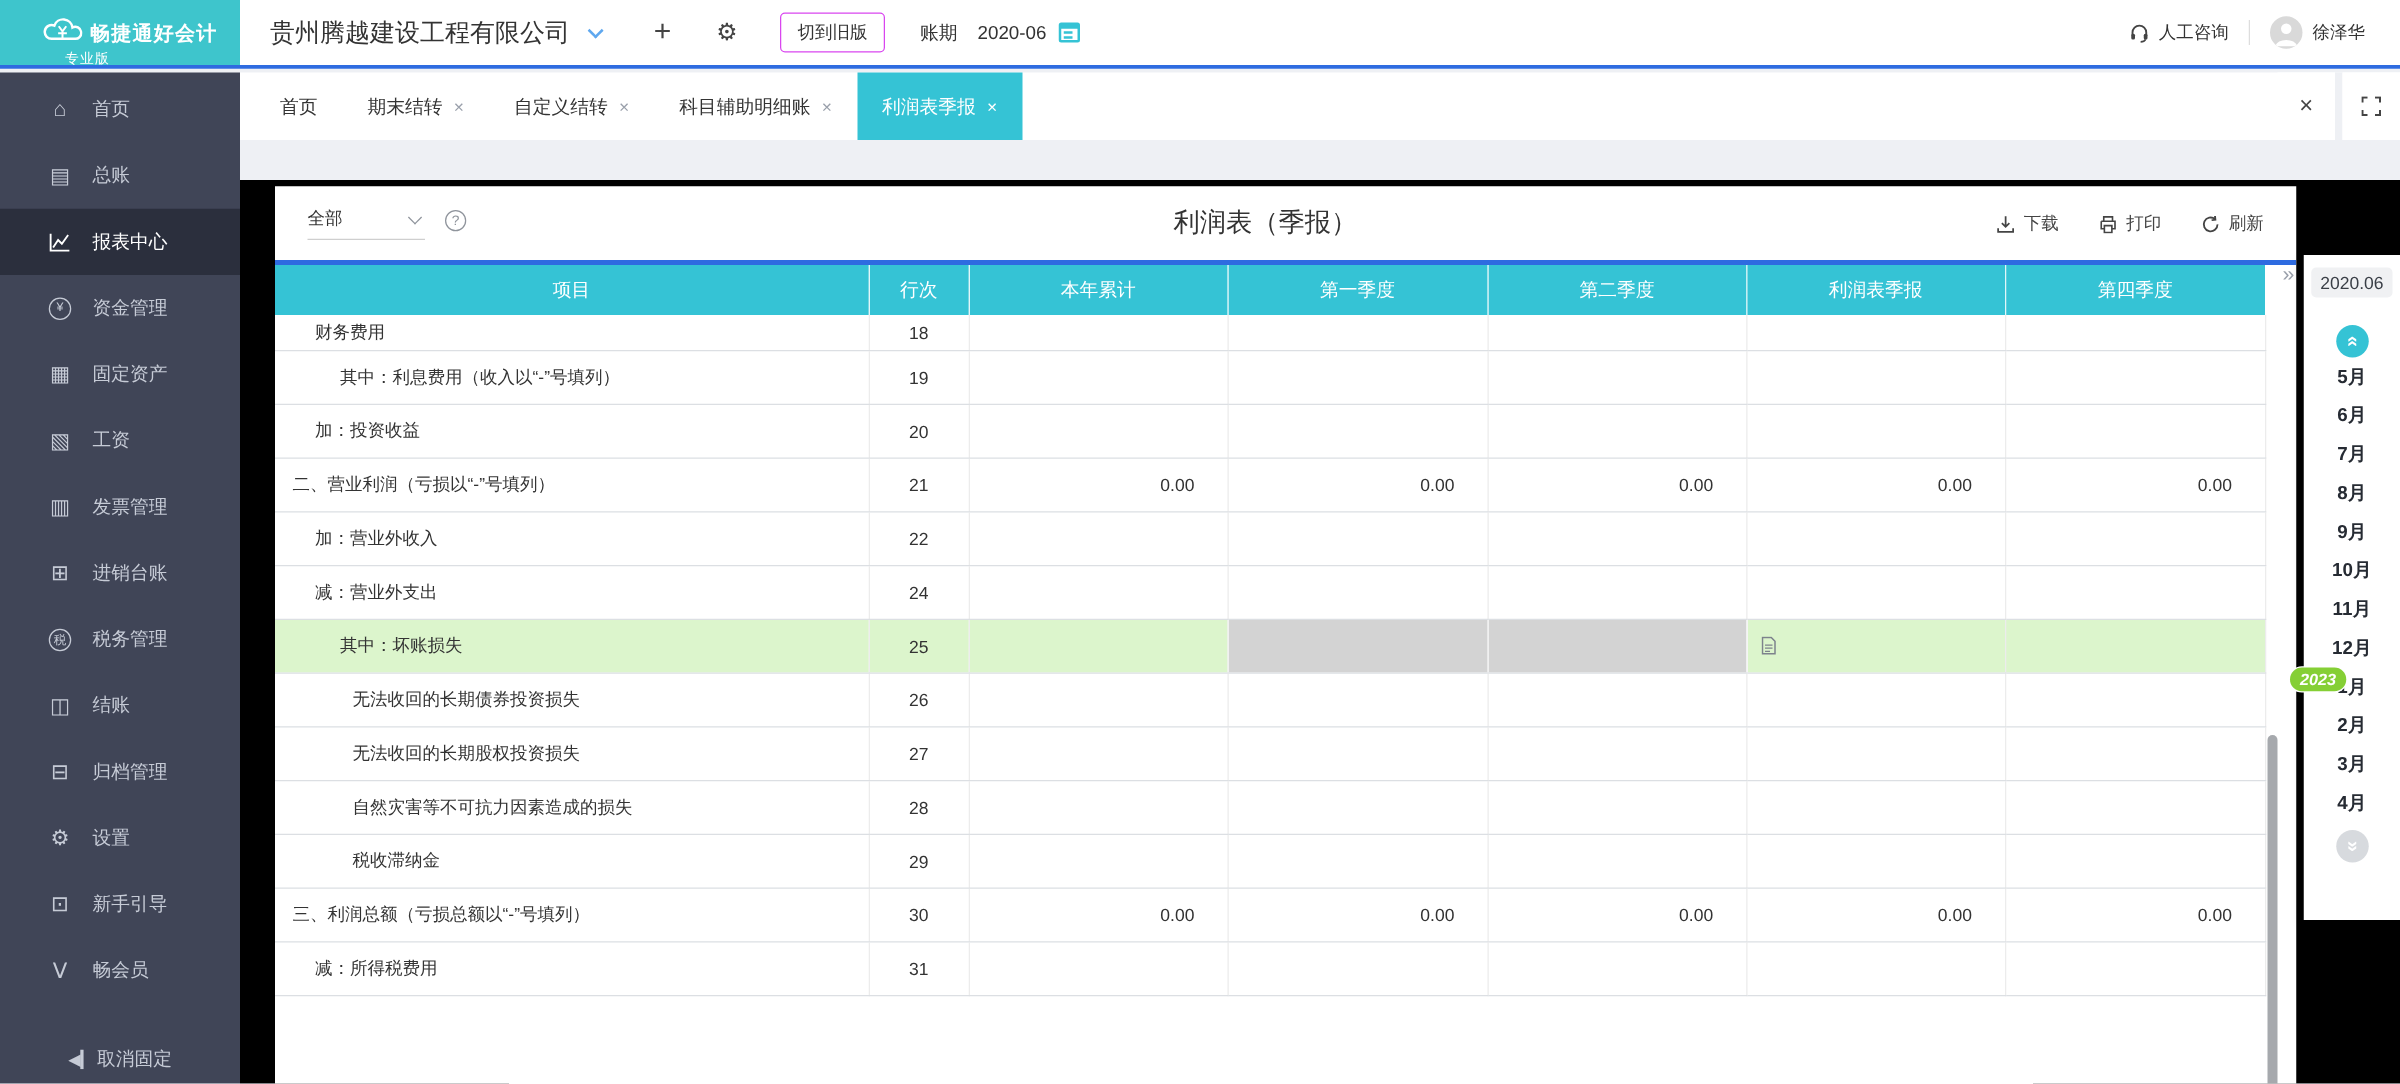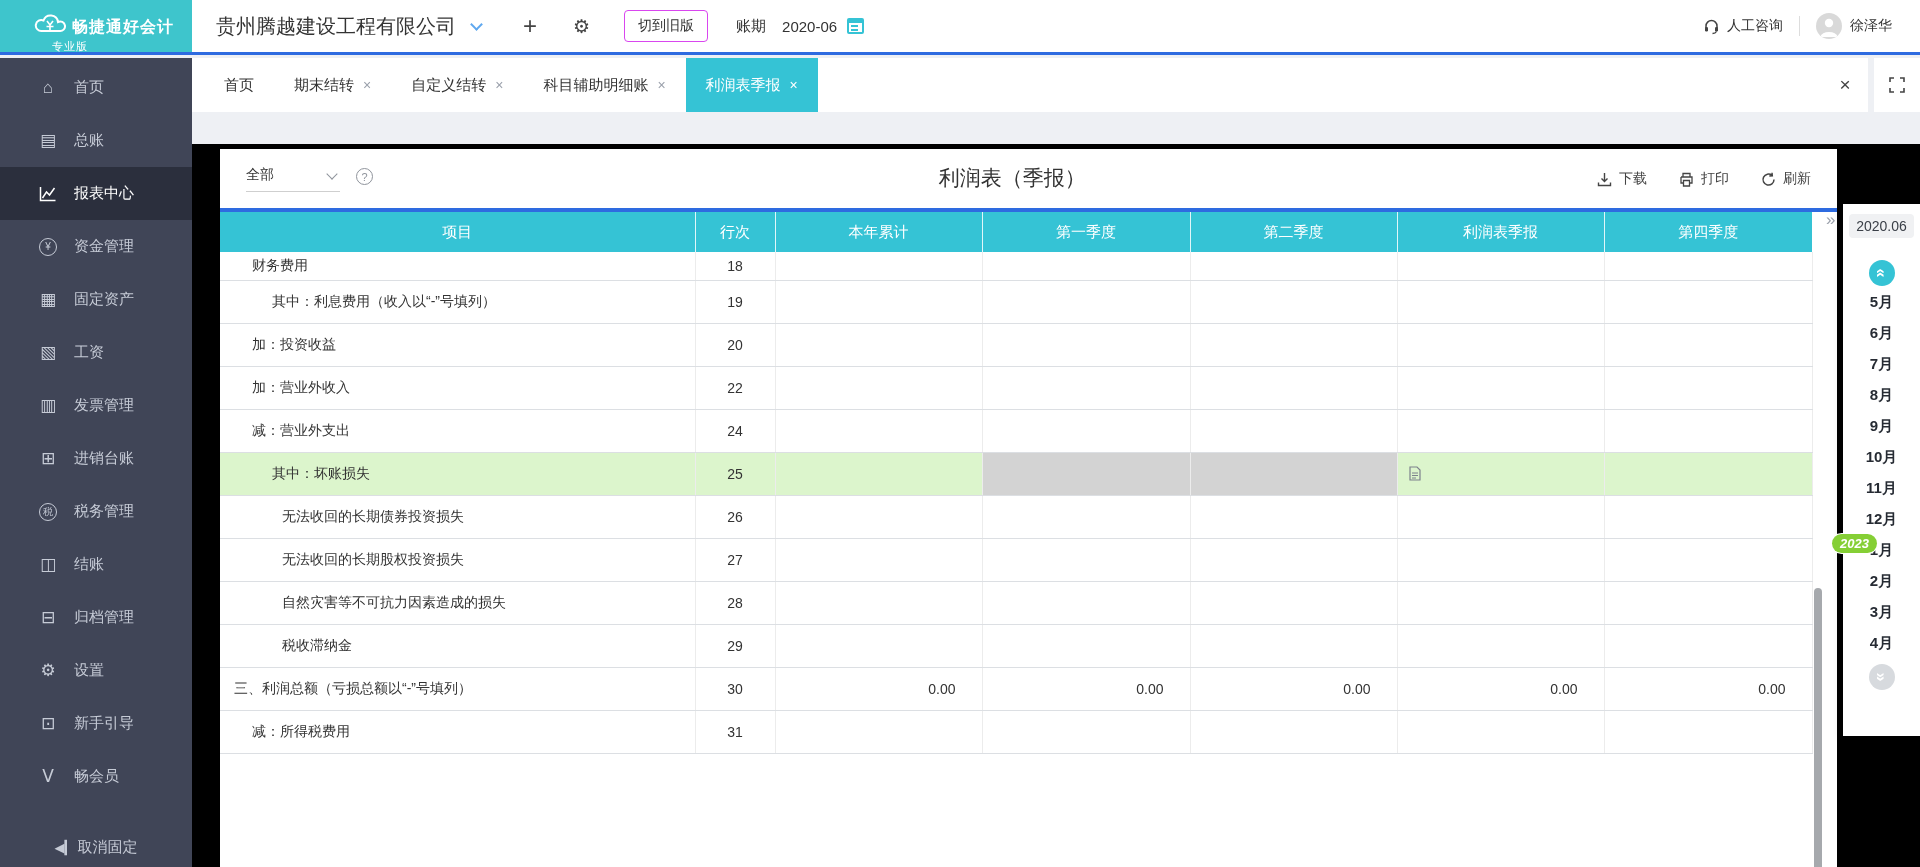--- a/index.html
+++ b/index.html
@@ -333,20 +333,29 @@
             <tr class="">
               <td style="padding-left: 32px;">加：投资收益</td>
               <td class="no">20</td>
               <td class="val"></td>
               <td class="val tint"></td>
               <td class="val tint"></td>
               <td class="val"></td>
               <td class="val"></td>
             </tr>
             <tr class="">
+              <td style="padding-left: 14px;">二、营业利润（亏损以“-”号填列）</td>
+              <td class="no">21</td>
+              <td class="val"><span>0.00</span></td>
+              <td class="val tint"><span>0.00</span></td>
+              <td class="val tint"><span>0.00</span></td>
+              <td class="val"><span>0.00</span></td>
+              <td class="val"><span>0.00</span></td>
+            </tr>
+            <tr class="">
               <td style="padding-left: 32px;">加：营业外收入</td>
               <td class="no">22</td>
               <td class="val"></td>
               <td class="val tint"></td>
               <td class="val tint"></td>
               <td class="val"></td>
               <td class="val"></td>
             </tr>
             <tr class="">
               <td style="padding-left: 32px;">减：营业外支出</td>

